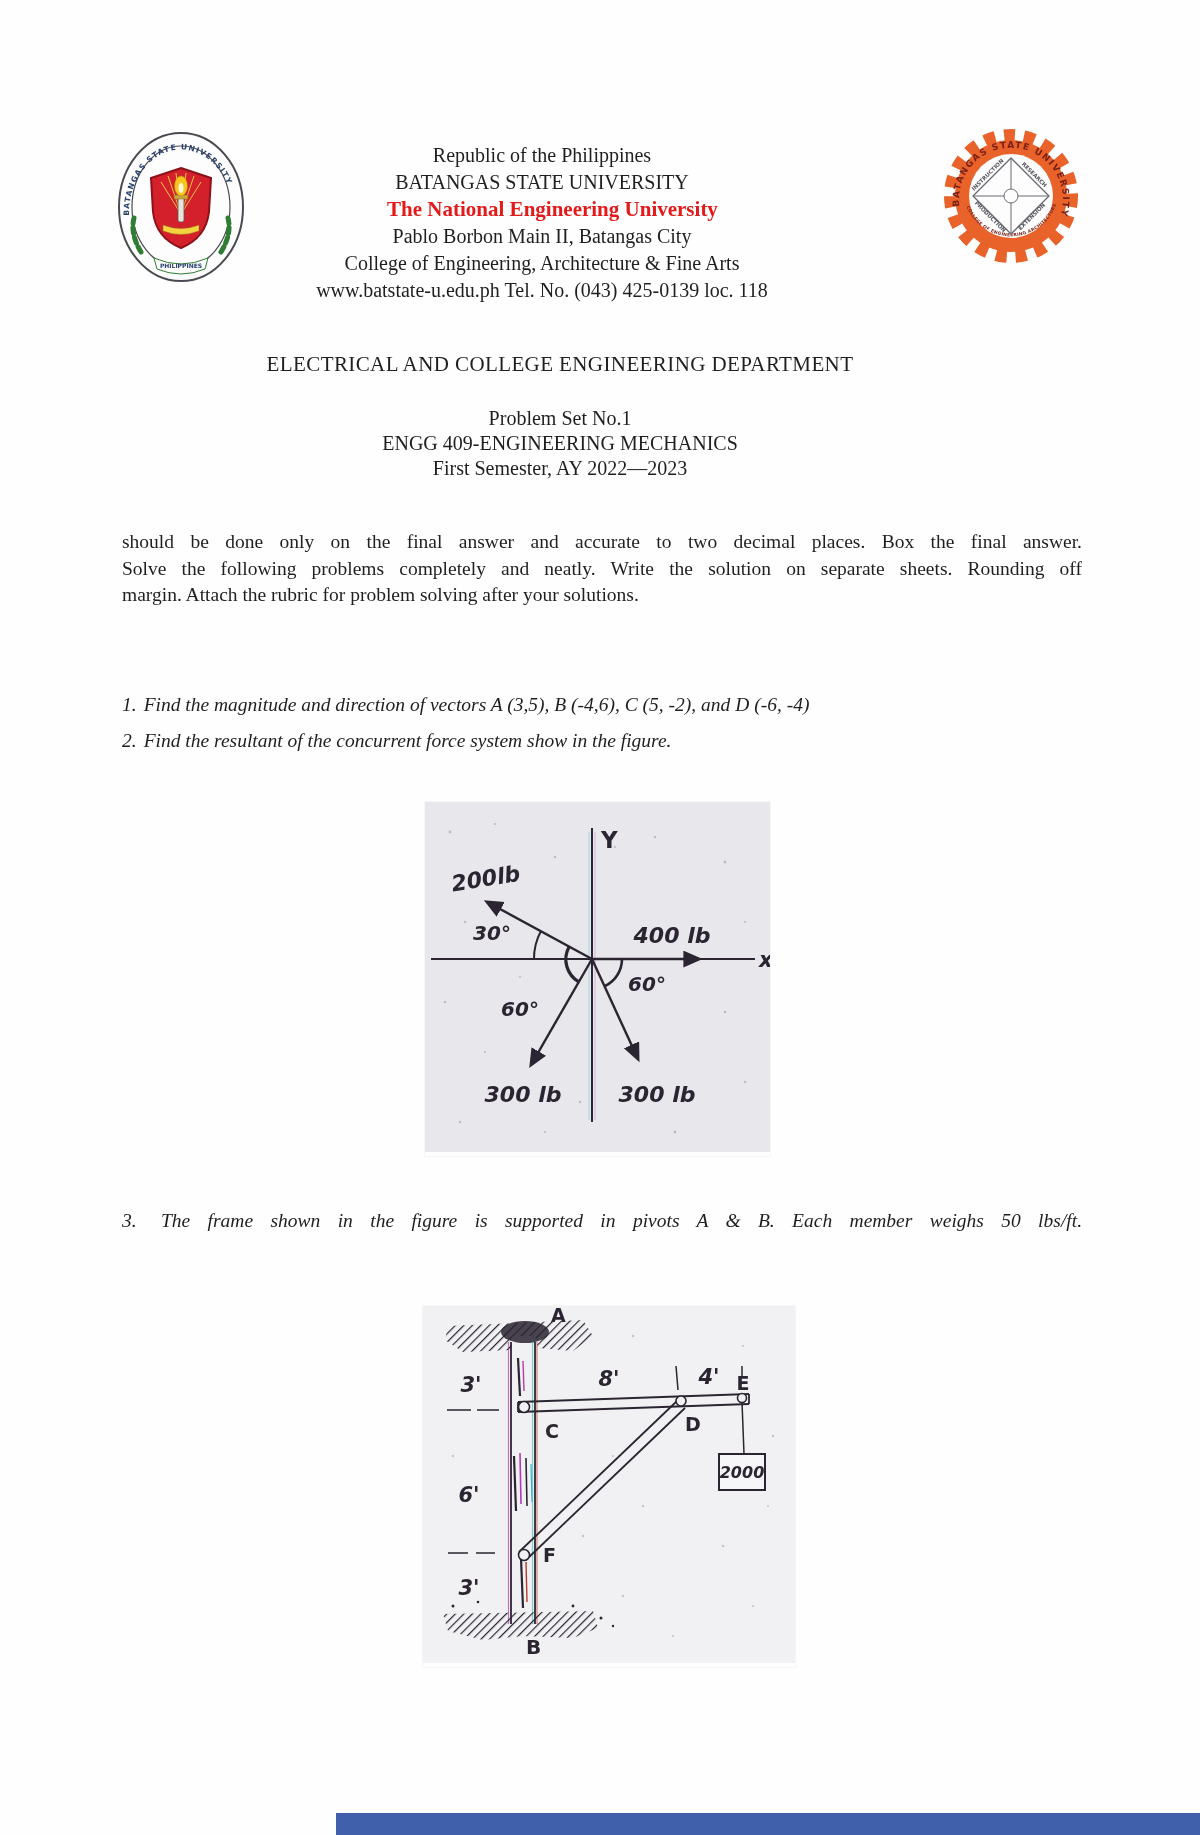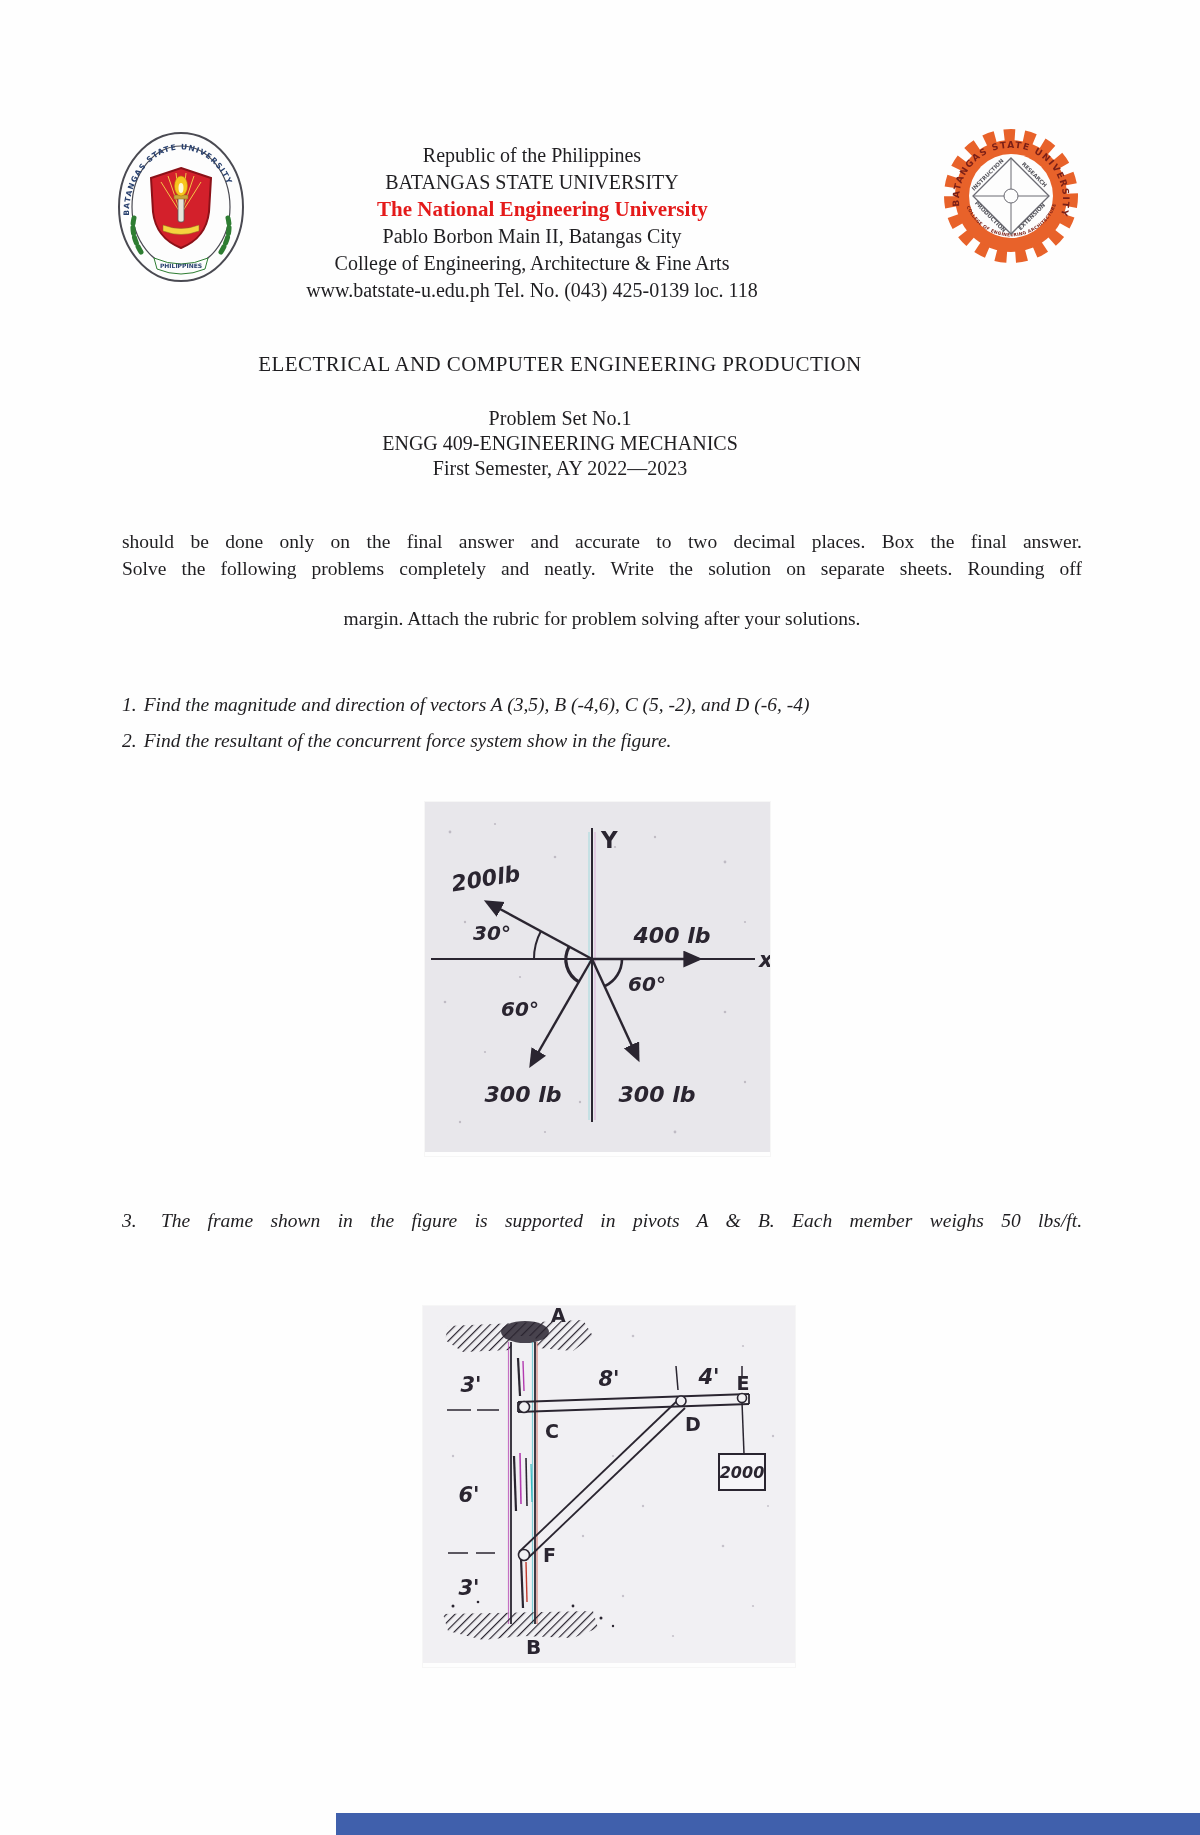--- a/index.html
+++ b/index.html
@@ -1,28 +1,28 @@
 <!DOCTYPE html>
 <html><head>
 <meta charset="utf-8">
 <style>
   html,body{margin:0;padding:0;background:#888;}
   .page{position:relative;width:1200px;height:1835px;background:#fefefe;overflow:hidden;
         font-family:"Liberation Serif", serif;color:#1f1e21;}
   .abs{position:absolute;}
   
-  .hdr-text{left:232px;top:142px;width:600px;text-align:center;font-size:20px;line-height:27px;}
+  .hdr-text{left:242px;top:142px;width:600px;text-align:center;font-size:20px;line-height:27px;}
   .hdr-line{white-space:nowrap;}
   .hdr-red{color:#e41a1a;font-weight:bold;font-size:21px;padding-left:21px;}
   .dept{left:40px;top:352px;width:1040px;text-align:center;font-size:21px;letter-spacing:.4px;}
   .pset{left:40px;top:406px;width:1040px;text-align:center;font-size:20px;line-height:25px;}
   
   .para{left:122px;width:960px;font-size:19.5px;line-height:26.6px;}
   .jline{text-align:justify;text-align-last:justify;}
-  .lline{text-align:center;margin-top:24px;}
+  .lline{text-align:left;}
   .prob{left:122px;width:960px;font-size:19.5px;line-height:29px;font-style:italic;}
   .pnum{margin-right:7px;}
   
   .fig{box-shadow:0 0 0 1px rgba(0,0,0,0.03);}
   .bluebar{left:336px;top:1813px;width:864px;height:22px;background:#4060ac;}
   svg text{font-family:"DejaVu Sans", sans-serif;}
   .hand{font-weight:bold;font-style:italic;fill:#2a2530;}
   .hand2{font-weight:bold;fill:#2a2530;}
 </style>
 </head>
@@ -92,21 +92,21 @@
       <line x1="70" y1="32" x2="70" y2="108" stroke="#6a6a72" stroke-width="1"></line>
       <line x1="32" y1="70" x2="108" y2="70" stroke="#6a6a72" stroke-width="1"></line>
       <circle cx="70" cy="70" r="7" fill="#fdfdfd" stroke="#6a6a72" stroke-width="1"></circle>
       <text x="48" y="50" text-anchor="middle" font-size="5.5" font-weight="bold" fill="#55555c" transform="rotate(-45 48 50)">INSTRUCTION</text>
       <text x="92" y="50" text-anchor="middle" font-size="5.5" font-weight="bold" fill="#55555c" transform="rotate(45 92 50)">RESEARCH</text>
       <text x="48" y="92" text-anchor="middle" font-size="5.5" font-weight="bold" fill="#55555c" transform="rotate(45 48 92)">PRODUCTION</text>
       <text x="92" y="92" text-anchor="middle" font-size="5.5" font-weight="bold" fill="#55555c" transform="rotate(-45 92 92)">EXTENSION</text>
     </svg>
   </div>
 
-  <div class="abs dept">ELECTRICAL AND COMPUTER ENGINEERING PRODUCTION</div>
+  <div class="abs dept">ELECTRICAL AND COLLEGE ENGINEERING DEPARTMENT</div>
 
   <div class="abs pset">
     <div>Problem Set No.1</div>
     <div>ENGG 409-ENGINEERING MECHANICS</div>
     <div>First Semester, AY 2022—2023</div>
   </div>
 
   <div class="abs para" style="top:529px;">
     <div class="jline">should be done only on the final answer and accurate to two decimal places. Box the final answer.</div>
     <div class="jline">Solve the following problems completely and neatly. Write the solution on separate sheets. Rounding off</div>

